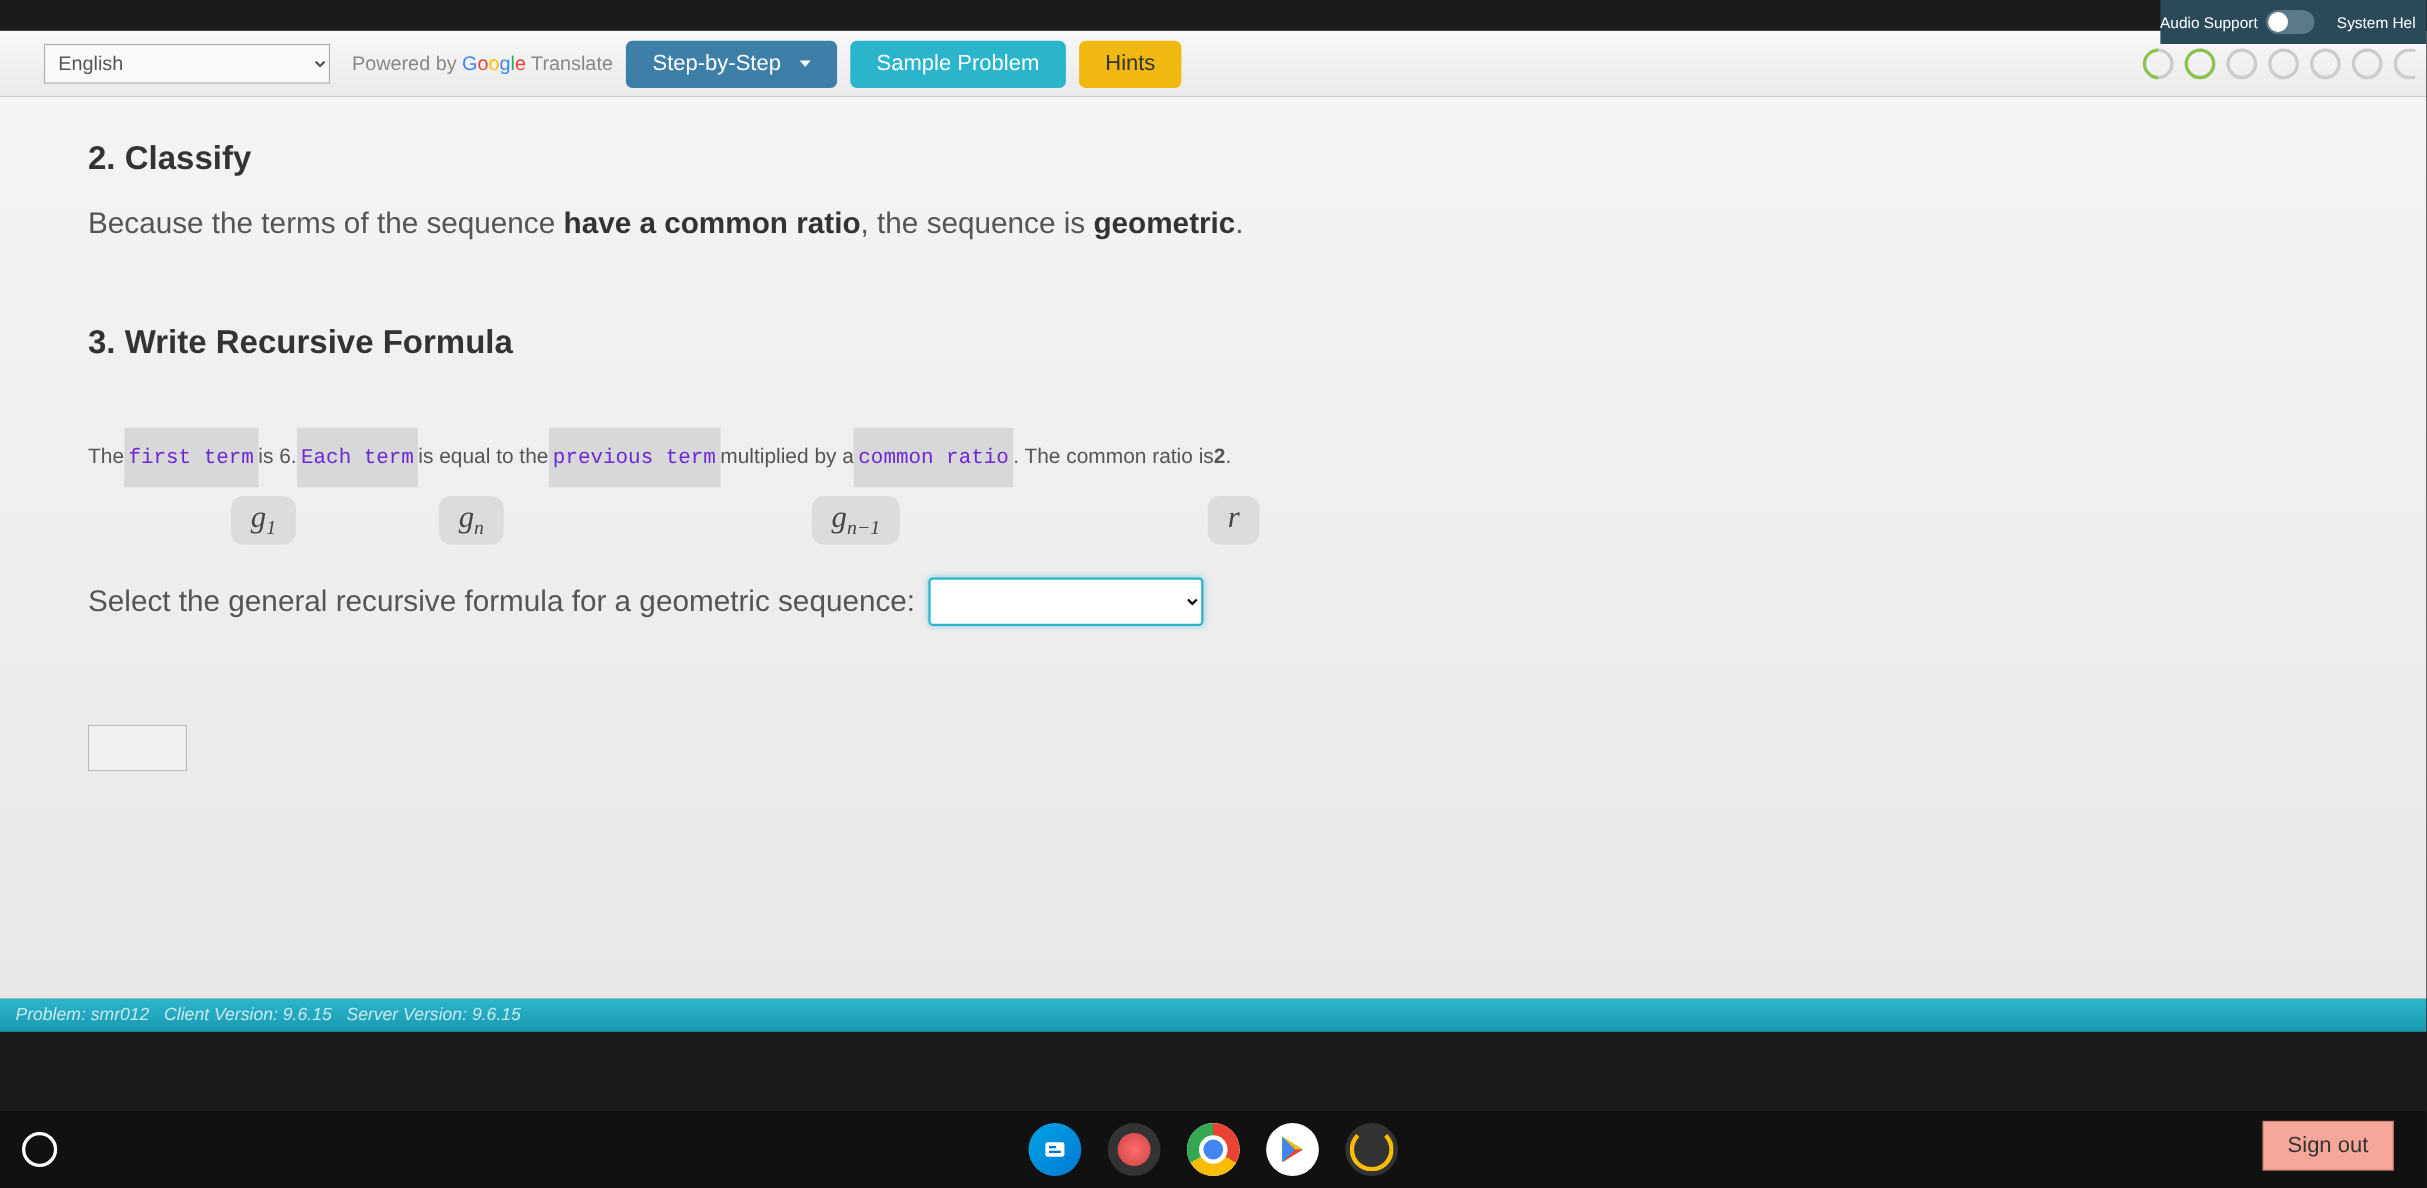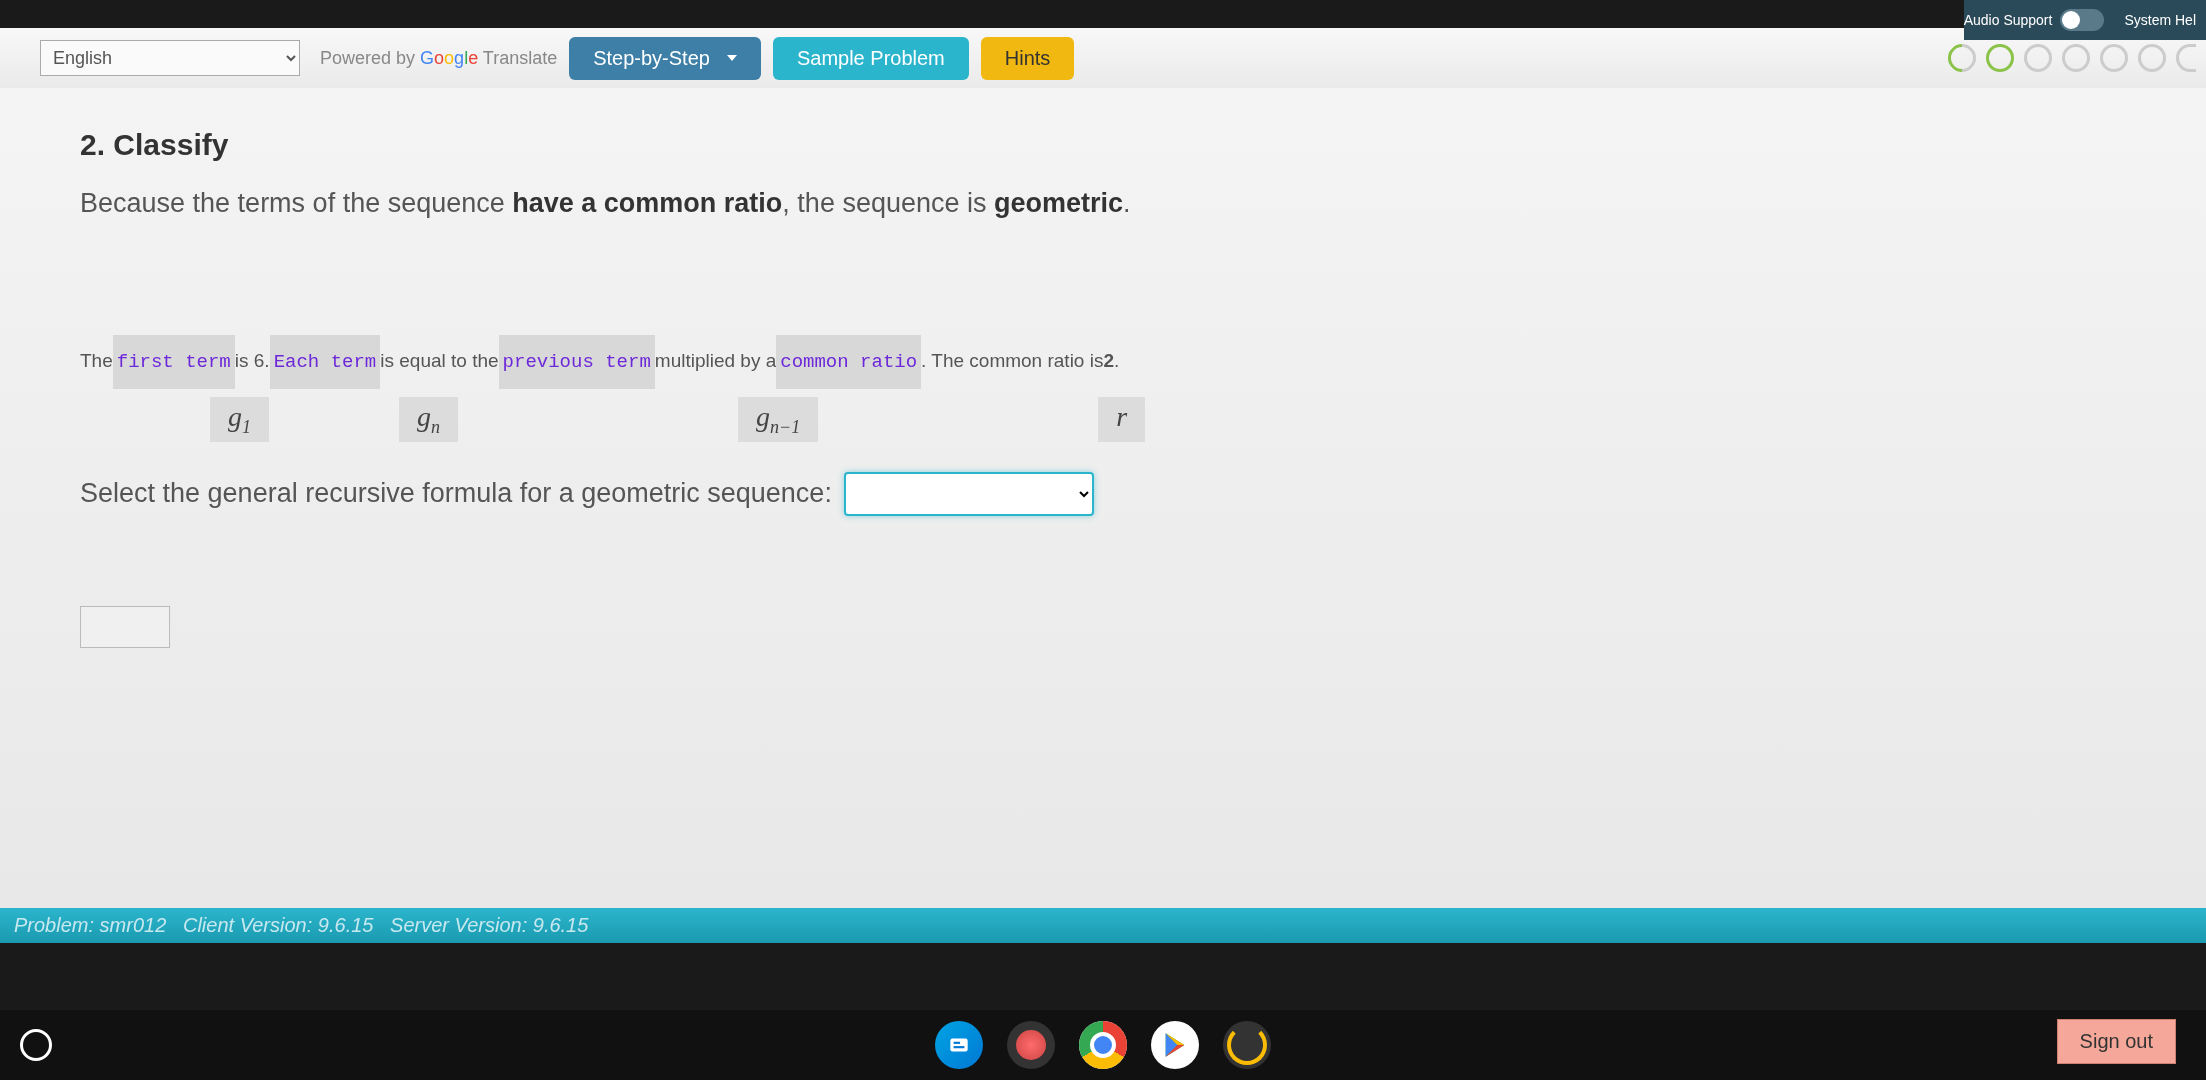--- a/index.html
+++ b/index.html
@@ -128,20 +128,21 @@
       font-size: 28px;
       font-style: italic;
       color: #444;
       margin-bottom: 30px;
       font-family: Georgia, serif;
     }
     .label-box {
       background: #dcdcdc;
       padding: 4px 18px;
       text-align: center;
+      border-radius: 11px;
     }
     .sub { font-size: 18px; vertical-align: sub; font-style: italic; }
     .select-row {
       font-size: 27px;
       color: #555;
       display: flex;
       align-items: center;
       gap: 12px;
       margin-bottom: 60px;
     }
@@ -165,21 +166,21 @@
     .answer-input {
       width: 90px;
       height: 42px;
       border: 1px solid #bbb;
       background: #f0f0f0;
       padding: 4px;
     }
     .footer-bar {
       background: linear-gradient(#2bb5cc, #1a9ab0);
       color: #c8e8ef;
-      font-size: 20px;
+      font-size: 16px;
       padding: 6px 14px;
       font-style: italic;
     }
     .taskbar {
       position: absolute;
       bottom: 0;
       left: 0;
       right: 0;
       height: 70px;
       background: #111;
@@ -259,20 +260,21 @@
 </div>
 
 <div class="content">
   <div class="section-title">2. Classify</div>
   <div class="body-text">
     <span>Because the terms of the sequence </span><b>have a common ratio</b><span>, the sequence is </span><b>geometric</b><span>.</span>
   </div>
 
   <div style="height:30px"></div>
 
+  <div class="section-title">3. Write Recursive Formula</div>
   <div style="height:40px"></div>
 
   <div class="formula-row">
     <span>The </span>
     <span class="highlight">first term</span>
     <span> is 6. </span>
     <span class="highlight">Each term</span>
     <span> is equal to the </span>
     <span class="highlight">previous term</span>
     <span> multiplied by a </span>

